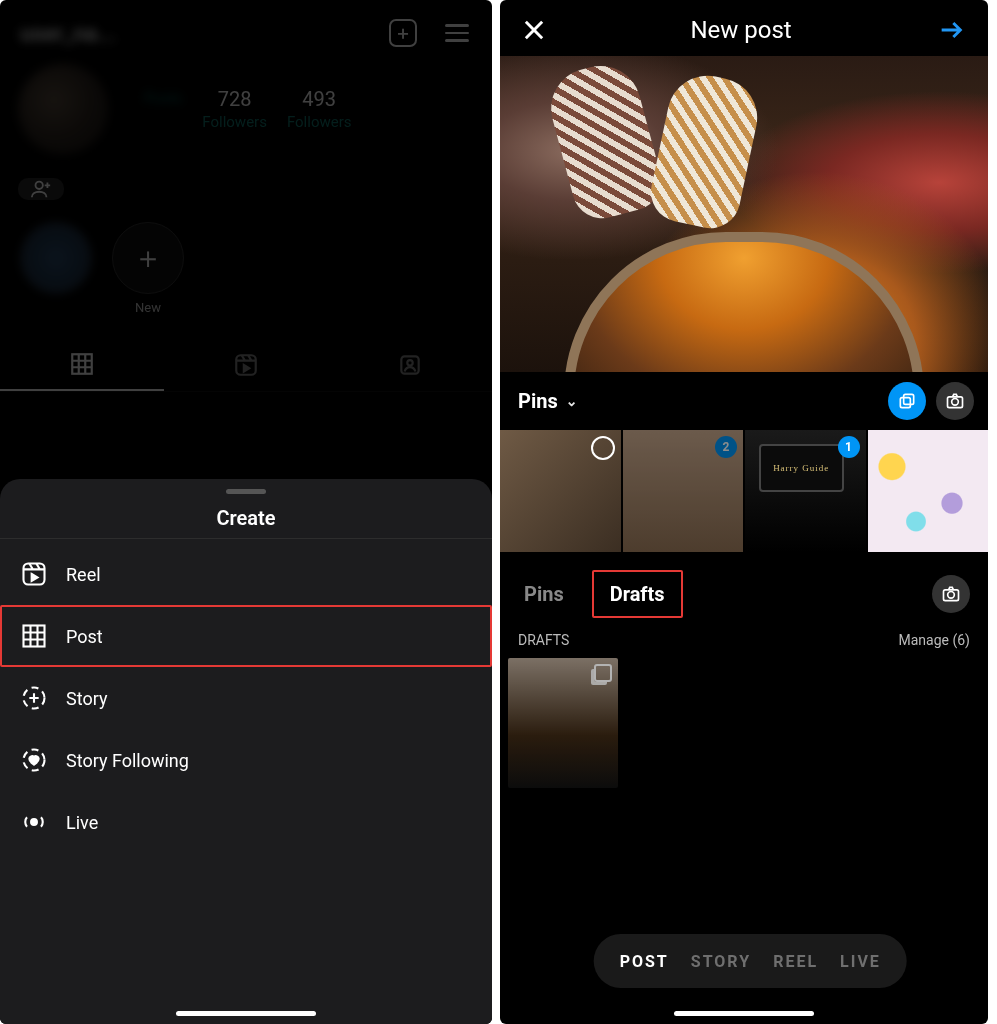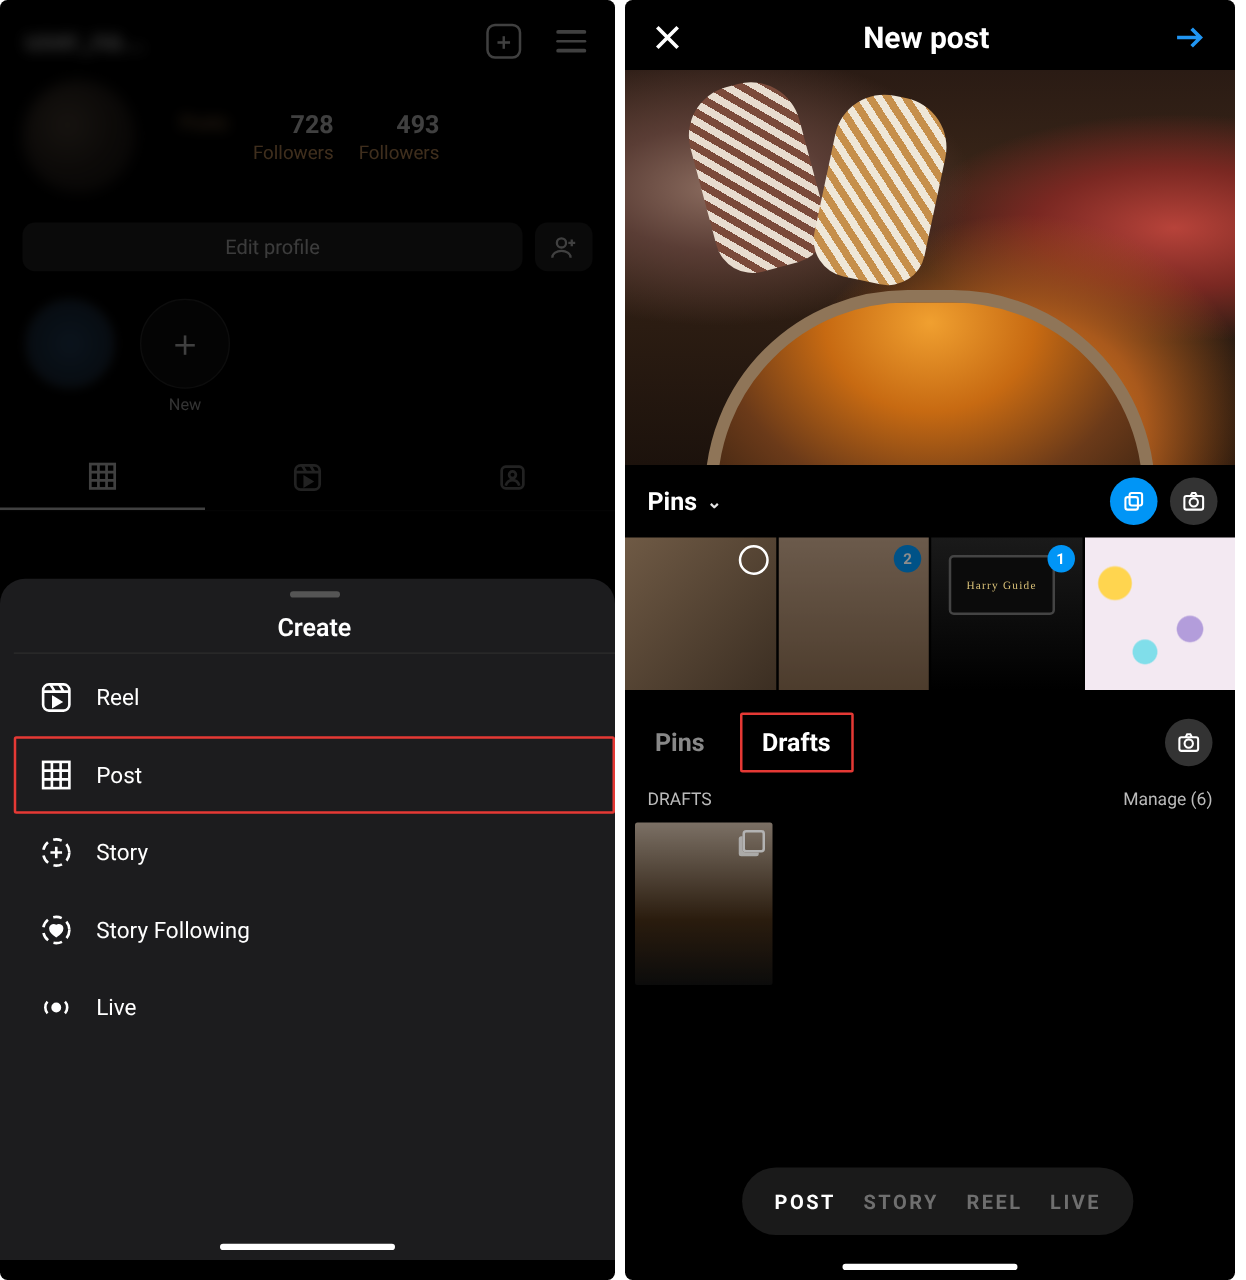--- a/index.html
+++ b/index.html
@@ -53,22 +53,22 @@
   .profile-row {
     display:flex; align-items:center; padding: 10px 18px 6px 18px; gap: 6px;
   }
   .avatar {
     width: 90px; height: 90px; border-radius: 50%;
     background: radial-gradient(circle at 40% 40%, #5a4c3e, #2e2620, #171310);
     filter: blur(5px);
   }
   .stats { display:flex; gap: 20px; margin-left: 30px; }
   .stat { text-align:center; }
-  .stat .num { font-size: 20px; font-weight: 700; text-align: right; }
-  .stat .lbl { font-size: 15px; color:#fdba74; margin-top:2px; }
+  .stat .num { font-size: 20px; font-weight: 400; }
+  .stat .lbl { font-size: 15px; color:#0f766e; margin-top:2px; }
   .stat.blurred { filter: blur(5px); opacity:0.85; }
 
   .bio-row { padding: 2px 20px 16px 20px; font-size:15px; filter: blur(5px); opacity:0.9; }
 
   .button-row { display:flex; gap: 10px; padding: 0 18px; }
   .pill-btn {
     flex: 1;
     background: #262626;
     border-radius: 10px;
     text-align:center;
@@ -99,27 +99,26 @@
   .tabs-row {
     display:flex; margin-top: 18px; border-bottom:1px solid #111;
   }
   .tab {
     flex:1; display:flex; align-items:center; justify-content:center; padding: 12px 0;
   }
   .tab.active { border-bottom: 2px solid #fff; }
 
   
   .sheet {
-    position:absolute; left:0; right:0; bottom:16px;
+    position:absolute; left:0; right:0; bottom:0;
     background: #1c1c1e;
     border-top-left-radius: 20px;
     border-top-right-radius: 20px;
     height: 545px;
     box-shadow: 0 -6px 20px rgba(0,0,0,0.8);
-    padding-left: 11px;
   }
   .sheet-handle {
     width: 40px; height: 5px; background:#555; border-radius:3px;
     margin: 10px auto 12px auto;
   }
   .sheet-title { text-align:center; font-size:20px; font-weight:600; margin-bottom: 6px; }
   .sheet-divider { height:1px; background:#2d2d2d; margin: 8px 0 4px 0; }
   .sheet-item {
     display:flex; align-items:center; gap: 18px;
     padding: 17px 20px; font-size: 18px;
@@ -134,21 +133,21 @@
   .home-indicator {
     width: 140px; height:5px; background:#fff; border-radius:3px;
     position:absolute; bottom:8px; left:50%; transform:translateX(-50%);
   }
 
   
   .np-header {
     display:flex; align-items:center; justify-content:space-between;
     padding: 16px 20px 12px 20px;
   }
-  .np-title { font-size: 24px; font-weight: 700; }
+  .np-title { font-size: 24px; font-weight: 400; }
   .close-x { width:28px; height:28px; }
   .arrow-next { color:#2196f3; }
 
   .preview {
     width:100%; height: 316px;
     background:
       radial-gradient(ellipse at 65% 90%, #e08a20 0%, #a9591c 22%, transparent 42%),
       radial-gradient(ellipse at 15% 30%, #8a6b5e 0%, #5a3d35 16%, transparent 35%),
       radial-gradient(ellipse at 90% 40%, #b7433a 0%, #7a2822 18%, transparent 34%),
       linear-gradient(180deg, #2a1b14 0%, #3a2618 30%, #1c120c 100%);
@@ -297,21 +296,20 @@
         <div class="stat">
           <div class="num">493</div>
           <div class="lbl">Followers</div>
         </div>
       </div>
     </div>
 
     <div class="bio-row"></div>
 
     <div class="button-row">
-      <div class="pill-btn">Edit profile</div>
       <div class="addfriend-btn">
         <svg width="22" height="22" viewBox="0 0 24 24" fill="none" stroke="#fff" stroke-width="2">
           <circle cx="10" cy="8" r="4"></circle>
             <path d="M2 21c0-4 4-6 8-6s8 2 8 6"></path>
             <path d="M19 5v6M16 8h6"></path>
         </svg>
       </div>
     </div>
 
     <div class="highlights">

